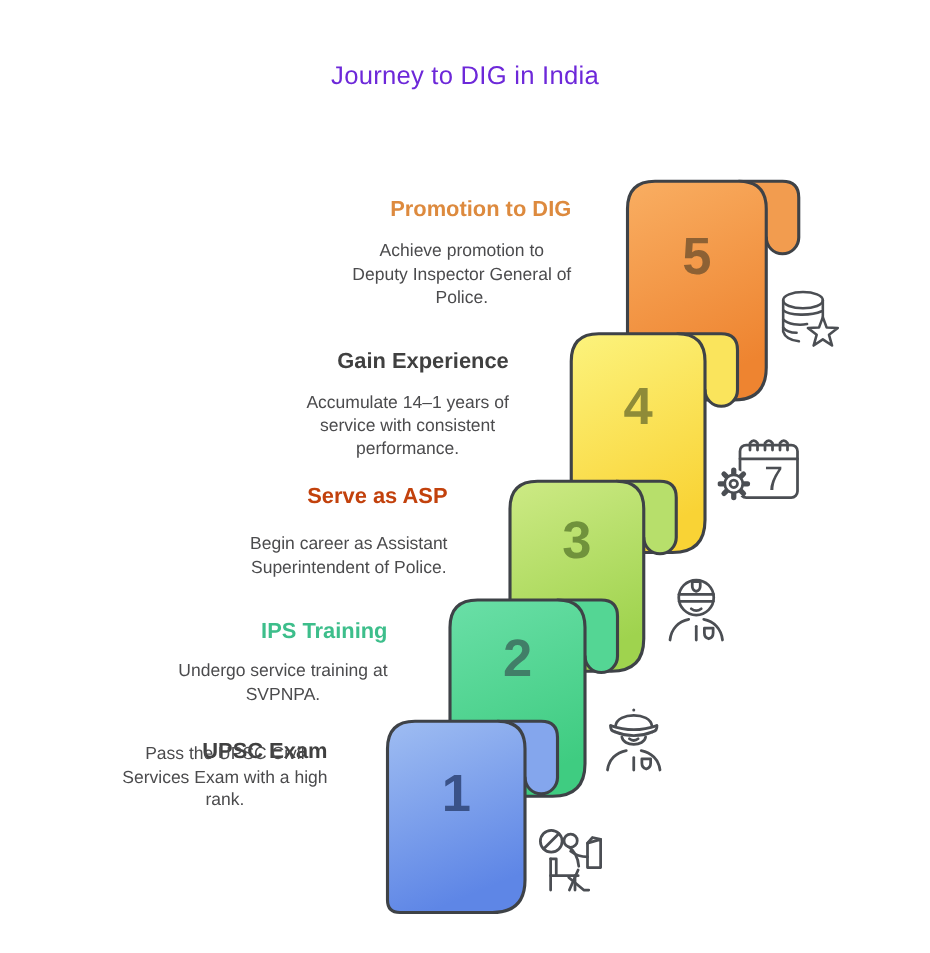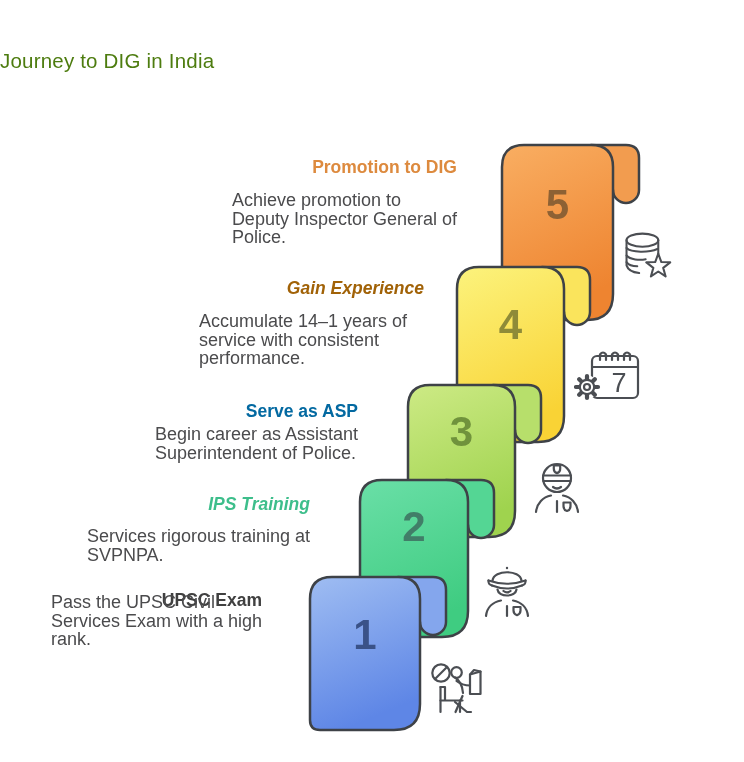--- a/index.html
+++ b/index.html
@@ -5,32 +5,32 @@
   html,body{margin:0;padding:0;background:#ffffff;}
   .canvas{
     position:relative;
     width:744px;height:762px;
     background:#ffffff;
     font-family:"Liberation Sans", sans-serif;
     overflow:hidden;
   }
   .main-title{
     position:absolute;left:0;top:49px;width:744px;
-    font-size:20.5px;color:#4d7c0f;
+    text-align:center;font-size:20.5px;color:#6d28d9;
     letter-spacing:.2px;
   }
   .abs{position:absolute;}
   .step-title{
     position:absolute;text-align:left;
     font-size:17.5px;font-weight:700;line-height:22px;
     white-space:nowrap;
   }
   .step-desc{
-    position:absolute;text-align:left;
-    font-size:18px;line-height:18.5px;color:#4b4b4d;
+    position:absolute;text-align:center;
+    font-size:14px;line-height:18.5px;color:#4b4b4d;
     white-space:pre-line;
   }
   .step-number{
     position:absolute;text-align:center;
     font-size:42px;font-weight:700;line-height:44px;
   }
   .ribbon path{stroke:#3e4247;stroke-width:2.5;stroke-linejoin:round;}
   .ico{stroke:#4b4e53;stroke-width:2.2;fill:none;stroke-linecap:round;stroke-linejoin:round;}
   .ico .fillw{fill:#ffffff;}
   .ico text{stroke:none;fill:#4b4e53;font-family:"Liberation Sans",sans-serif;}
@@ -76,21 +76,21 @@
       <defs>
         <linearGradient id="grad-s4" x1="0" y1="0" x2="0.3" y2="1">
           <stop class="g-top" offset="0" stop-color="#FCF37D"></stop>
             <stop class="g-bottom" offset="1" stop-color="#F9D335"></stop>
         </linearGradient>
       </defs>
       <path class="flap-shape" d="M85 0 H120 Q133 0 133 13 V45 A13 13 0 0 1 107 45 L85 45 Z" fill="#FAE45C"></path>
       <path fill="url(#grad-s4)" d="M22 0 H85 Q107 0 107 22 V149 Q107 175 81 175 H10 Q0 175 0 165 V22 Q0 0 22 0 Z"></path>
     </svg>
     <div class="step-number" style="left: 457px; top: 303px; width: 107px; color: rgb(143, 139, 56);">4</div>
-    <div class="step-title" style="right: 320px; top: 277px; color: #a16207; font-style: italic;">Gain Experience</div>
+    <div class="step-title" style="right: 337px; top: 277px; color: #404040;">Gain Experience</div>
     <div class="step-desc" style="right:337px;top:312px">Accumulate 14–1 years of
 service with consistent
 performance.</div>
     <svg class="abs ico" style="left:574px;top:346px" width="72" height="62" viewBox="0 0 72 62">
       <g>
         <rect class="fillw" x="18" y="10" width="46" height="42" rx="5"></rect>
         <path d="M18 21 H64"></path>
         <path d="M26 14 V8.5 Q29 4.5 32 8.5 V14"></path>
         <path d="M38 14 V8.5 Q41 4.5 44 8.5 V14"></path>
         <path d="M50 14 V8.5 Q53 4.5 56 8.5 V14"></path>
@@ -110,21 +110,21 @@
       <defs>
         <linearGradient id="grad-s3" x1="0" y1="0" x2="0.3" y2="1">
           <stop class="g-top" offset="0" stop-color="#CDEA85"></stop>
             <stop class="g-bottom" offset="1" stop-color="#9FD34E"></stop>
         </linearGradient>
       </defs>
       <path class="flap-shape" d="M85 0 H120 Q133 0 133 13 V45 A13 13 0 0 1 107 45 L85 45 Z" fill="#B7DF6B"></path>
       <path fill="url(#grad-s3)" d="M22 0 H85 Q107 0 107 22 V126 Q107 152 81 152 H10 Q0 152 0 142 V22 Q0 0 22 0 Z"></path>
     </svg>
     <div class="step-number" style="left: 408px; top: 410px; width: 107px; color: rgb(112, 146, 60);">3</div>
-    <div class="step-title" style="right: 386px; top: 400px; color: #0369a1;">Serve as ASP</div>
+    <div class="step-title" style="right: 386px; top: 385px; color: #c2410c;">Serve as ASP</div>
     <div class="step-desc" style="right:386px;top:425px">Begin career as Assistant
 Superintendent of Police.</div>
     <svg class="abs ico" style="left:526px;top:456px" width="62" height="62" viewBox="0 0 62 62">
       <g>
         <circle cx="31" cy="22" r="14"></circle>
         <path d="M17.2 19.5 H44.8"></path>
         <path d="M17.4 25 H44.6"></path>
         <path d="M27.8 9.3 h6.4 v3.4 q0 3.4 -3.2 4.4 q-3.2 -1 -3.2 -4.4 Z"></path>
         <path d="M27 31 Q31 34 35 31"></path>
       </g>
@@ -142,22 +142,22 @@
       <defs>
         <linearGradient id="grad-s2" x1="0" y1="0" x2="0.3" y2="1">
           <stop class="g-top" offset="0" stop-color="#6ADFA7"></stop>
             <stop class="g-bottom" offset="1" stop-color="#3FCC81"></stop>
         </linearGradient>
       </defs>
       <path class="flap-shape" d="M86 0 H121 Q134 0 134 13 V45 A13 13 0 0 1 108 45 L86 45 Z" fill="#54D694"></path>
       <path fill="url(#grad-s2)" d="M22 0 H86 Q108 0 108 22 V131 Q108 157 82 157 H10 Q0 157 0 147 V22 Q0 0 22 0 Z"></path>
     </svg>
     <div class="step-number" style="left: 360px; top: 505px; width: 108px; color: rgb(65, 126, 104);">2</div>
-    <div class="step-title" style="right: 434px; top: 493px; color: rgb(61, 190, 139); font-style: italic;">IPS Training</div>
-    <div class="step-desc" style="right:434px;top:527px">Services rigorous training at
+    <div class="step-title" style="right: 434px; top: 493px; color: rgb(61, 190, 139);">IPS Training</div>
+    <div class="step-desc" style="right:434px;top:527px">Undergo service training at
 SVPNPA.</div>
     <svg class="abs ico" style="left:476px;top:560px" width="62" height="62" viewBox="0 0 62 62">
       <g>
         <path d="M16.5 20.5 C18 9.5 44 9.5 45.5 20.5"></path>
         <circle cx="31" cy="8" r="1.2" fill="#4b4e53" stroke="none"></circle>
         <path d="M12.5 20.5 Q31 27 49.5 20.5"></path>
         <path d="M12.5 20.5 Q12 24.5 16 25.5"></path>
         <path d="M49.5 20.5 Q50 24.5 46 25.5"></path>
         <path d="M16 25.5 Q31 31.5 46 25.5"></path>
       </g>

